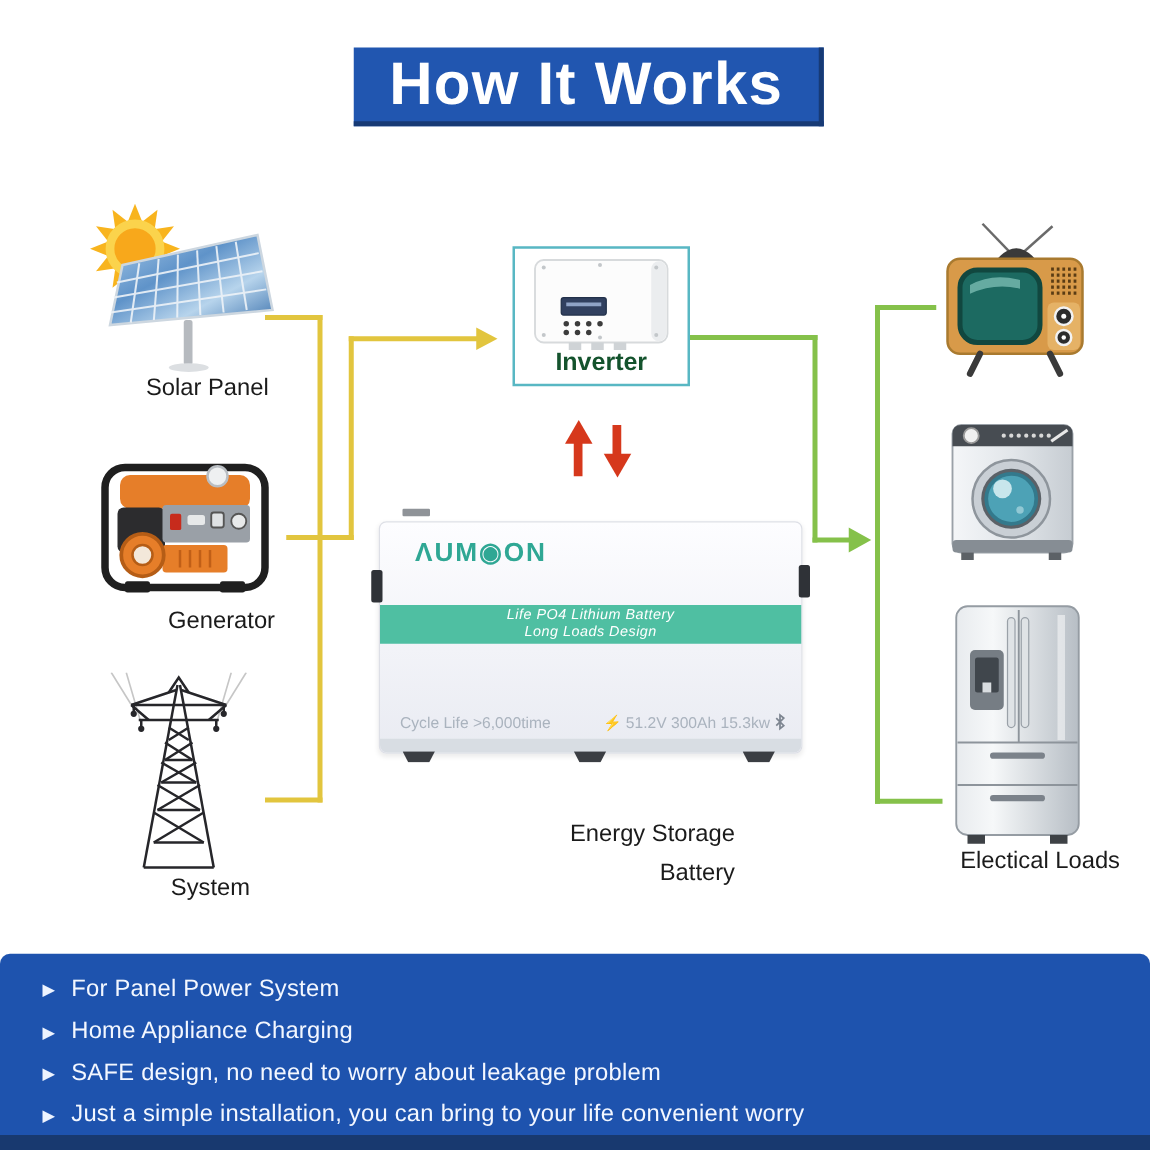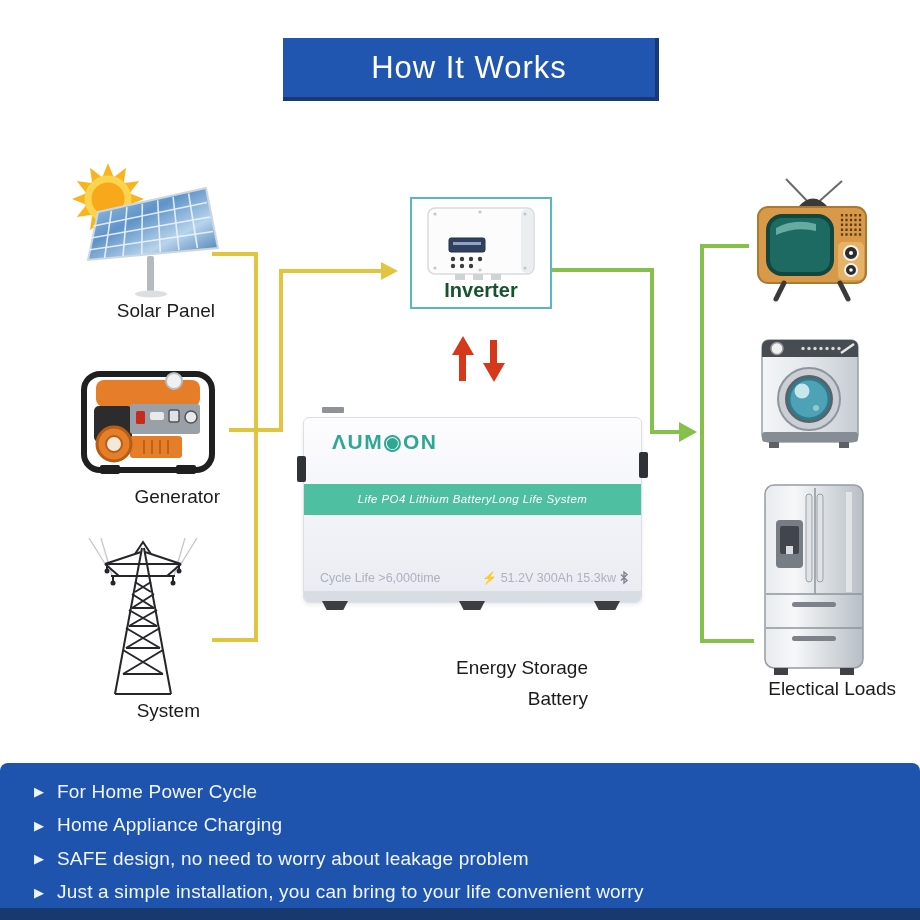--- a/index.html
+++ b/index.html
@@ -3,21 +3,21 @@
 <meta charset="utf-8">
 <style>
   html,body{margin:0;padding:0;width:920px;height:920px;background:#ffffff;
     font-family:"Liberation Sans",sans-serif;overflow:hidden}
   .stage{position:absolute;inset:0;width:920px;height:920px}
 
   
   .banner{position:absolute;left:283px;top:38px;width:372px;height:59px;
     background:#2156b0;border-right:4px solid #173a75;border-bottom:4px solid #173a75;
     display:flex;align-items:center;justify-content:center}
-  .banner span{color:#ffffff;font-size:31px;font-weight:normal;letter-spacing:1px}
+  .banner span{color:#ffffff;font-size:48px;font-weight:bold;letter-spacing:1px}
 
   
   .node-label{position:absolute;font-size:19px;color:#1b1b1b;text-align:right}
 
   
   .line{position:absolute}
   .yellow{background:#e2c53e}
   .green{background:#85c14a}
   .head-y{position:absolute;width:0;height:0;border-top:9px solid transparent;
     border-bottom:9px solid transparent;border-left:17px solid #e2c53e}
@@ -36,21 +36,21 @@
   .inverter-label{position:absolute;left:0;right:0;bottom:5px;
     font-size:20px;font-weight:bold;color:#14532d}
 
   
   .battery{position:absolute;left:303px;top:417px;width:337px;height:184px;
     background:linear-gradient(#fdfdff 0%,#f2f3f8 55%,#e9ebf2 100%);
     border:1px solid #dddfe6;border-radius:6px;box-shadow:0 2px 4px rgba(0,0,0,.08)}
   .battery .brand{position:absolute;left:28px;top:12px;font-size:21px;font-weight:bold;
     letter-spacing:1.5px;color:#2fa794}
   .battery .band{position:absolute;left:0;top:66px;width:100%;height:31px;background:#4fbfa2;
-    display:flex;flex-direction:row;align-items:center;justify-content:center}
+    display:flex;flex-direction:column;align-items:center;justify-content:center}
   .battery .band div{color:#ffffff;font-size:11.5px;font-style:italic;line-height:13.5px;
     letter-spacing:.4px}
   .battery .bottom-strip{position:absolute;left:0;bottom:0;width:100%;height:11px;
     background:#d8dde3;border-radius:0 0 6px 6px}
   .battery .cycle{position:absolute;left:16px;bottom:17px;font-size:12.5px;color:#aab3be}
   .battery .specs{position:absolute;right:12px;bottom:17px;font-size:12.5px;color:#aab3be;
     display:flex;align-items:center;gap:3px}
   .battery .bolt{color:#43b34a;font-size:12px}
   .battery .foot{position:absolute;top:183px;width:26px;height:9px;background:#3b3e43;
     clip-path:polygon(0 0,100% 0,82% 100%,18% 100%)}
@@ -220,21 +220,21 @@
   <div class="red-stem" style="left:490px;top:340px;height:24px"></div>
   <div class="red-head-down" style="left:483px;top:363px"></div>
 
   <div class="battery">
     <div class="smudge"></div>
     <div class="handle" style="left:-7px;top:38px"></div>
     <div class="handle" style="right:-7px;top:34px"></div>
     <div class="brand">ΛUM◉ON</div>
     <div class="band">
       <div>Life PO4 Lithium Battery</div>
-      <div>Long Life System</div>
+      <div>Long Loads Design</div>
     </div>
     <div class="cycle">Cycle Life &gt;6,000time</div>
     <div class="specs">
       <span class="bolt">⚡</span>
       <span>51.2V 300Ah 15.3kw</span>
       <svg width="10" height="15" viewBox="0 0 10 15">
         <path d="M2,4.5 L8,10.5 L5,13 L5,2 L8,4.5 L2,10.5" stroke="#7e8691" fill="none" stroke-width="1.4"></path>
       </svg>
     </div>
     <div class="bottom-strip"></div>
@@ -346,21 +346,21 @@
   <div class="line green" style="left:650px;top:430px;width:30px;height:4px"></div>
   <div class="head-g" style="left:679px;top:422px"></div>
   <div class="line green" style="left:700px;top:244px;width:4px;height:399px"></div>
   <div class="line green" style="left:700px;top:244px;width:49px;height:4px"></div>
   <div class="line green" style="left:700px;top:639px;width:54px;height:4px"></div>
 
   <div class="feature-panel">
     <ul>
       <li>
         <span class="tri">▶</span>
-        <span class="ftext">For Home Power Cycle</span>
+        <span class="ftext">For Panel Power System</span>
       </li>
       <li>
         <span class="tri">▶</span>
         <span class="ftext">Home Appliance Charging</span>
       </li>
       <li>
         <span class="tri">▶</span>
         <span class="ftext">SAFE design, no need to worry about leakage problem</span>
       </li>
       <li>

